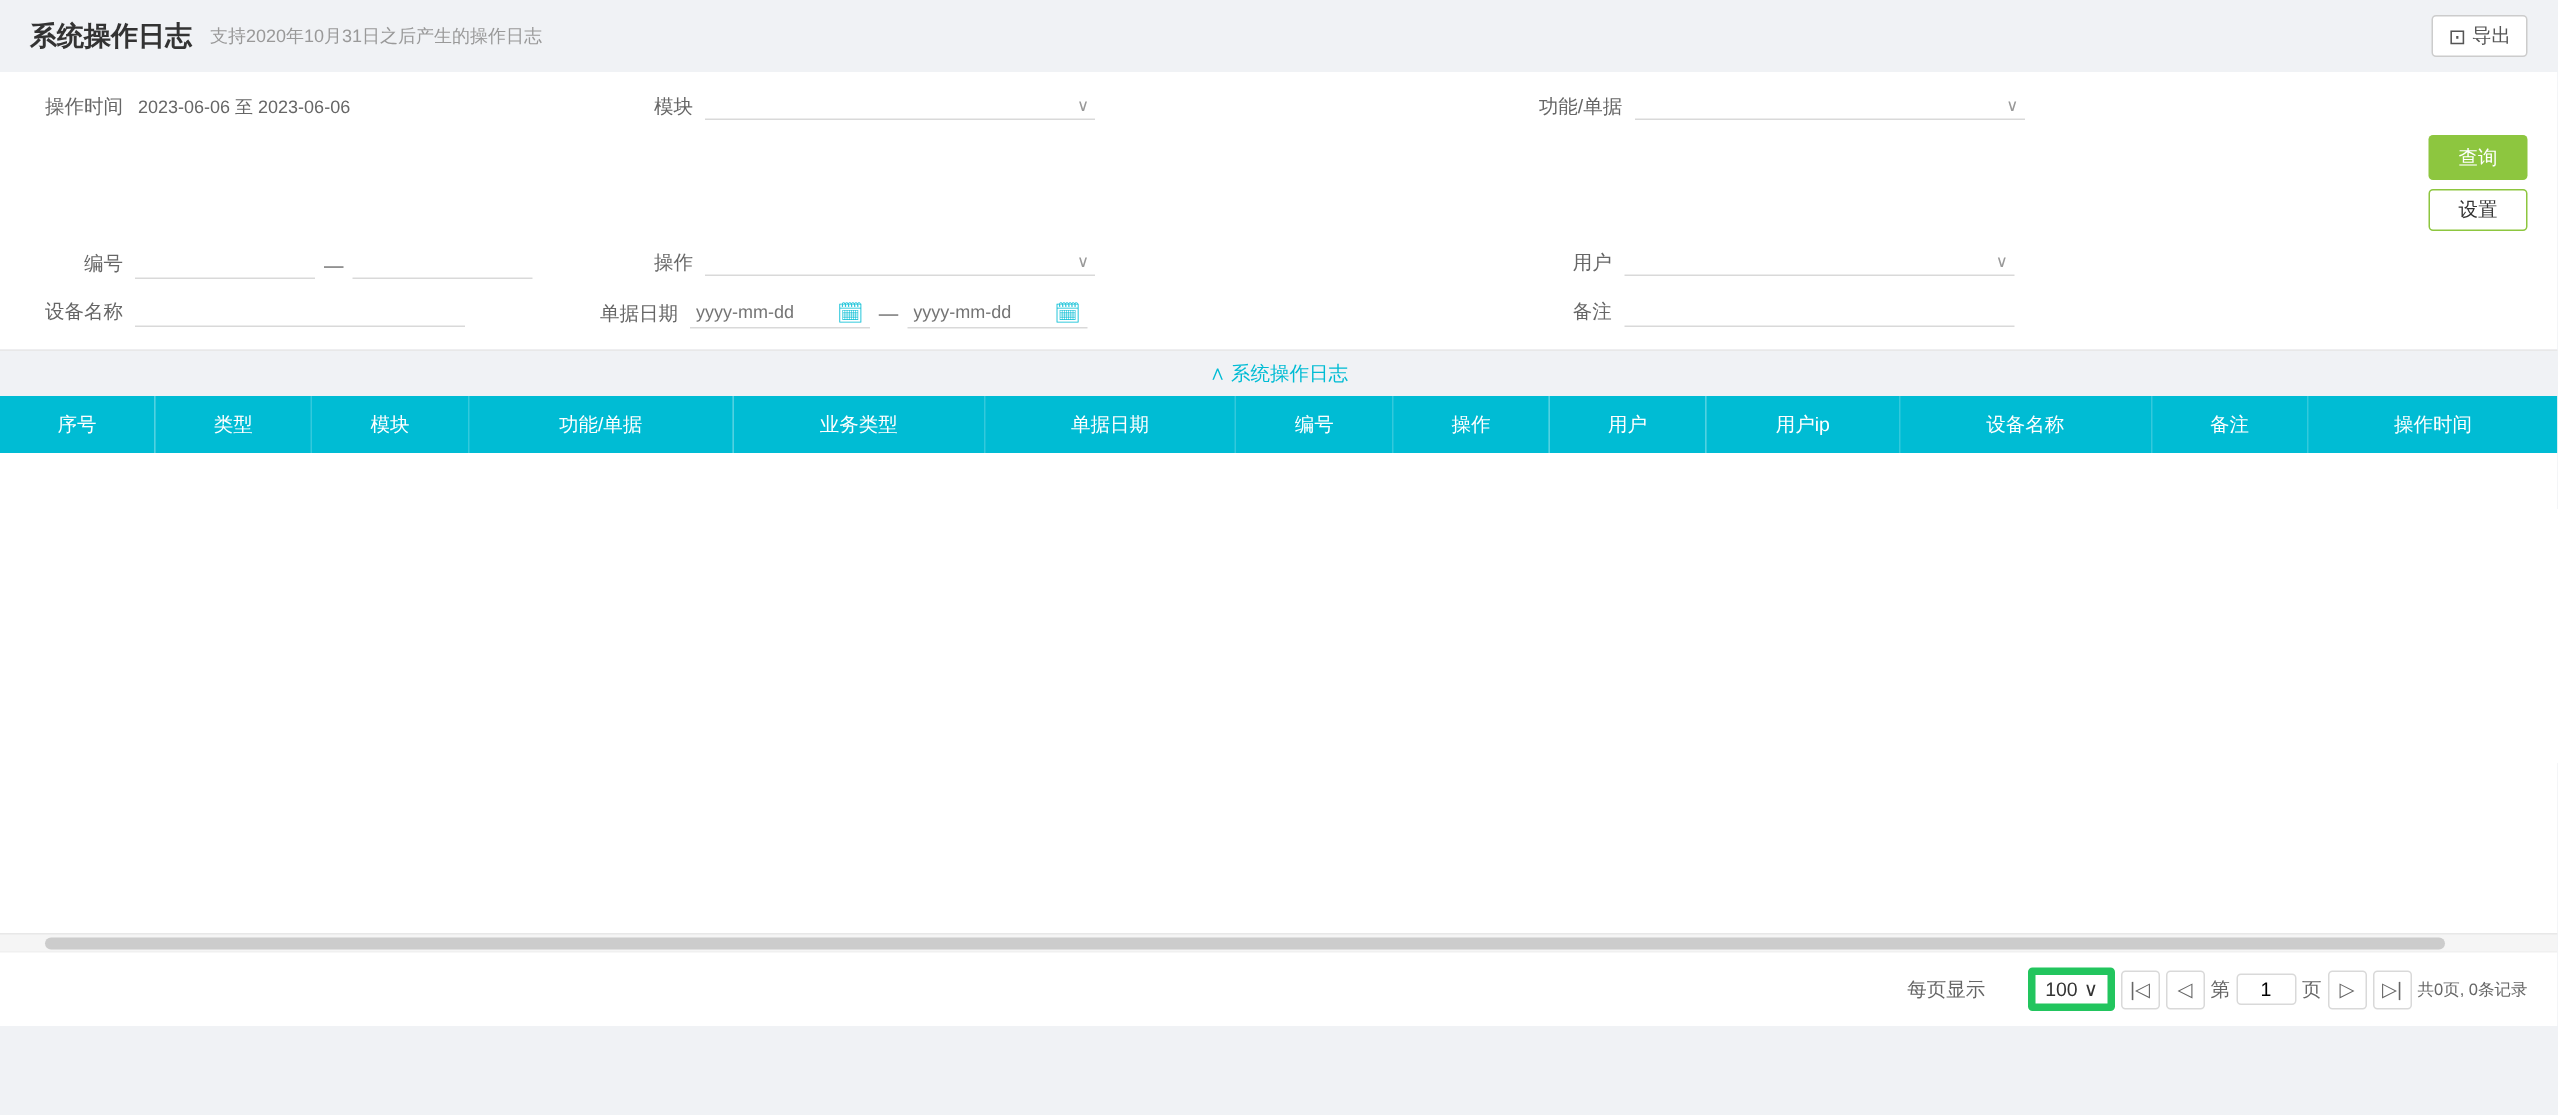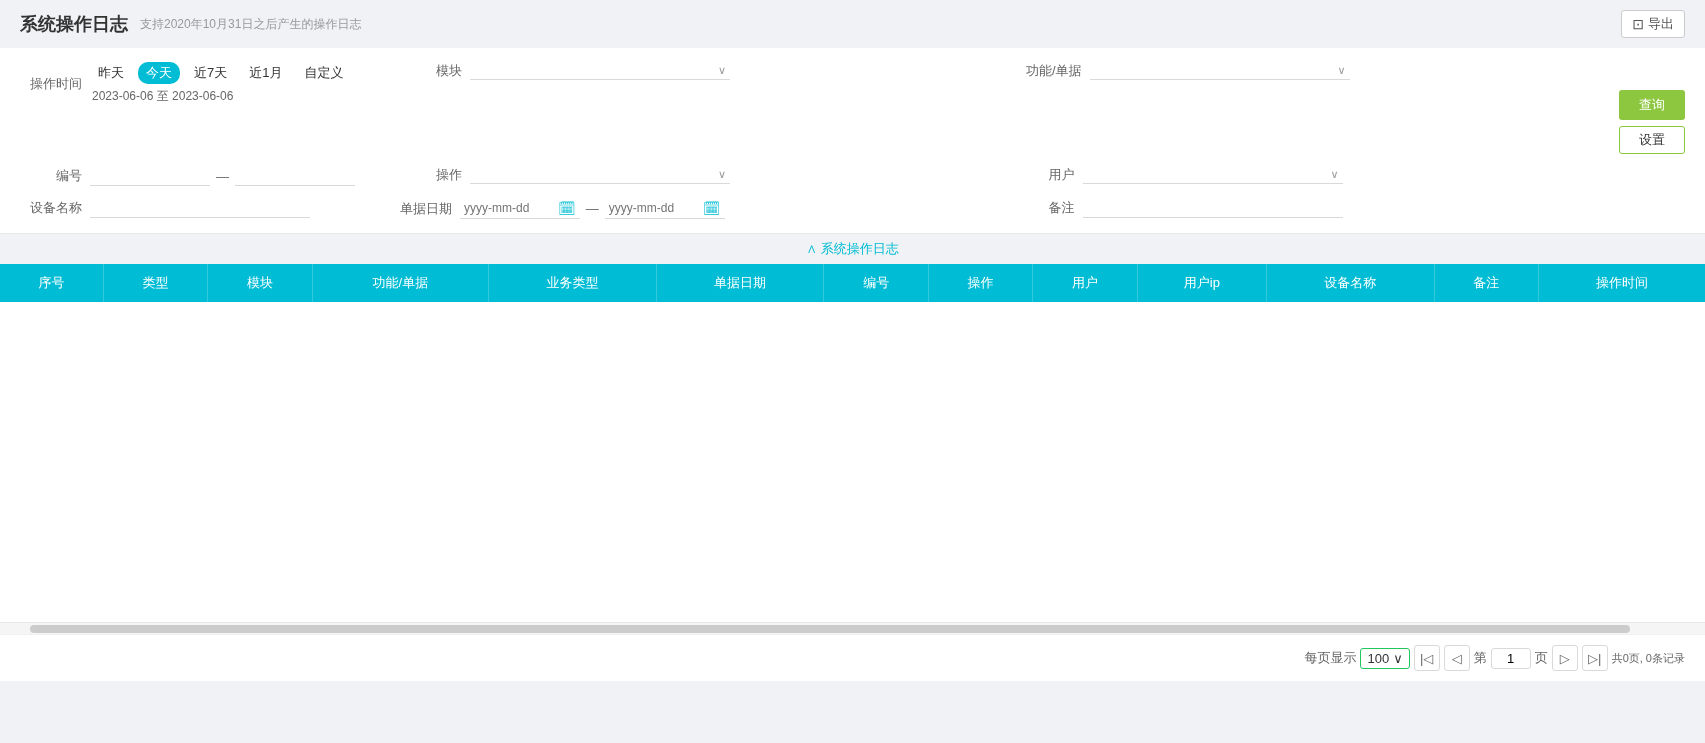--- a/index.html
+++ b/index.html
@@ -200,26 +200,27 @@
       border-top: 1px solid #f0f0f0;
       gap: 4px;
     }
     .page-size-label {
       color: #666;
       font-size: 13px;
     }
     .page-size-select {
       display: flex;
       align-items: center;
-      border: 1px solid #22c55e;
+      border: 5px solid #22c55e;
       border-radius: 3px;
       padding: 2px 6px;
       cursor: pointer;
       font-size: 13px;
       gap: 4px;
+      margin-left: 25px;
     }
     .page-nav-btn {
       border: 1px solid #d9d9d9;
       background: #fff;
       border-radius: 3px;
       width: 26px;
       height: 26px;
       display: flex;
       align-items: center;
       justify-content: center;
@@ -310,27 +311,20 @@
 </div>
 
 <div class="top-filter-container">
   <div class="filter-rows-wrap">
 
     <div class="full-row">
 
       <div class="col-section" style="min-width:340px; max-width:340px;">
         <span class="filter-label">操作时间</span>
         <div class="time-filter">
-          <div class="time-btns">
-            <button class="time-btn">昨天</button>
-            <button class="time-btn active">今天</button>
-            <button class="time-btn">近7天</button>
-            <button class="time-btn">近1月</button>
-            <button class="time-btn">自定义</button>
-          </div>
           <div class="time-range-text">2023-06-06 至 2023-06-06</div>
         </div>
       </div>
 
       <div class="col-section" style="flex:1; padding-left:40px;">
         <span class="filter-label">模块</span>
         <div class="select-field" style="min-width:260px;">
           <div class="select-field-inner"></div>
           <span class="select-arrow">∨</span>
         </div>

